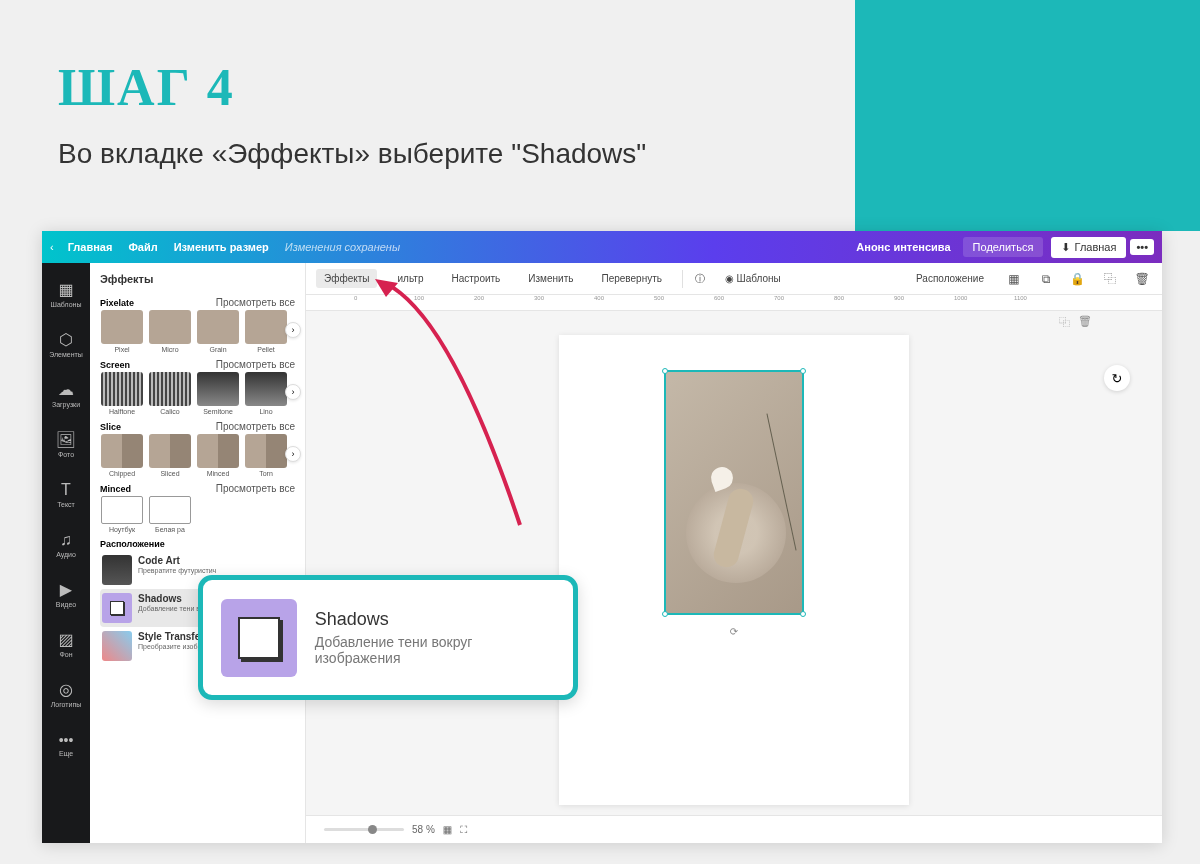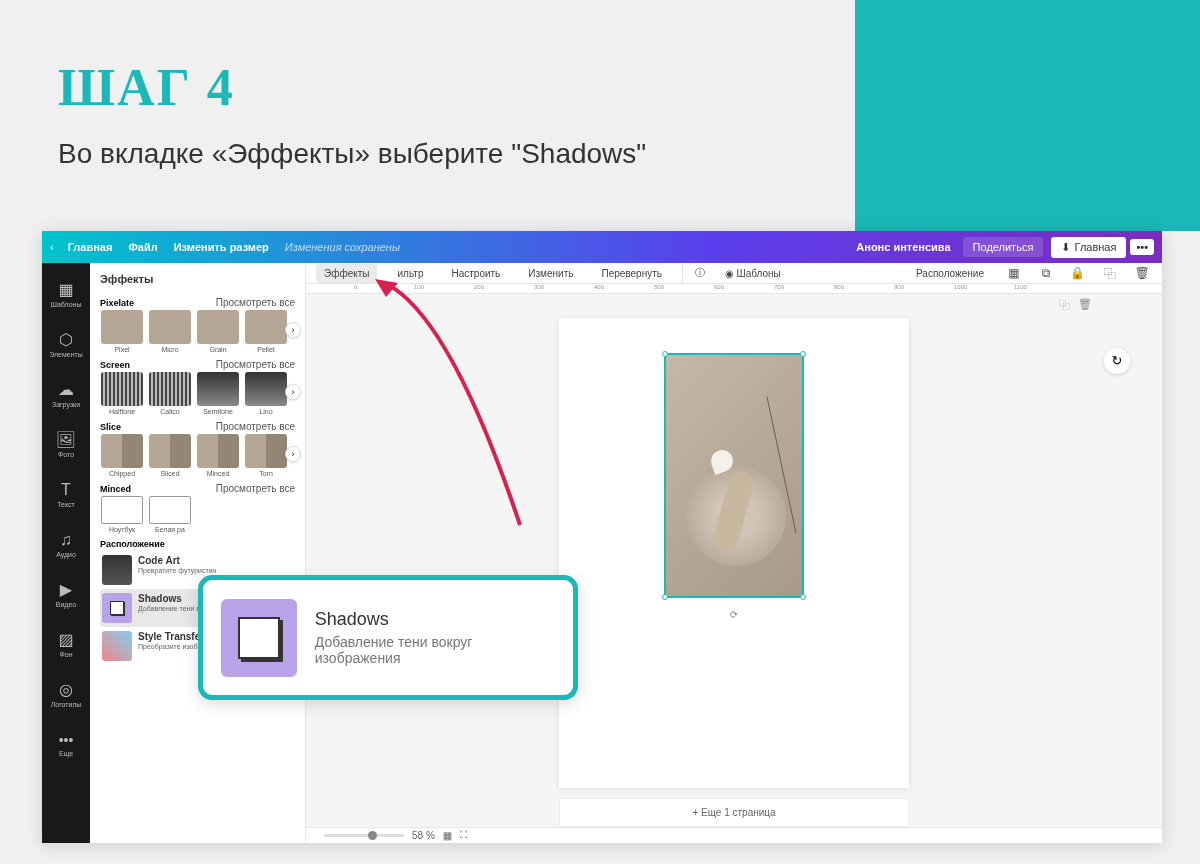--- a/index.html
+++ b/index.html
@@ -316,21 +316,20 @@
               <div class="leg-shape"></div>
               <div class="stem"></div>
               <div class="flower"></div>
               <div class="sel-handle" style="left:-4px;top:-4px"></div>
               <div class="sel-handle" style="right:-4px;top:-4px"></div>
               <div class="sel-handle" style="left:-4px;bottom:-4px"></div>
               <div class="sel-handle" style="right:-4px;bottom:-4px"></div>
               <div class="rotate-handle">⟳</div>
             </div>
           </div>
-          <div class="add-page">+ Еще 1 страница</div>
         </div>
       </div>
       <div class="bottom-bar">
         <div class="zoom-slider"></div>
         <span>58 %</span>
         <span style="margin:0 8px">▦</span>
         <span>⛶</span>
       </div>
     </div>
   </div>

